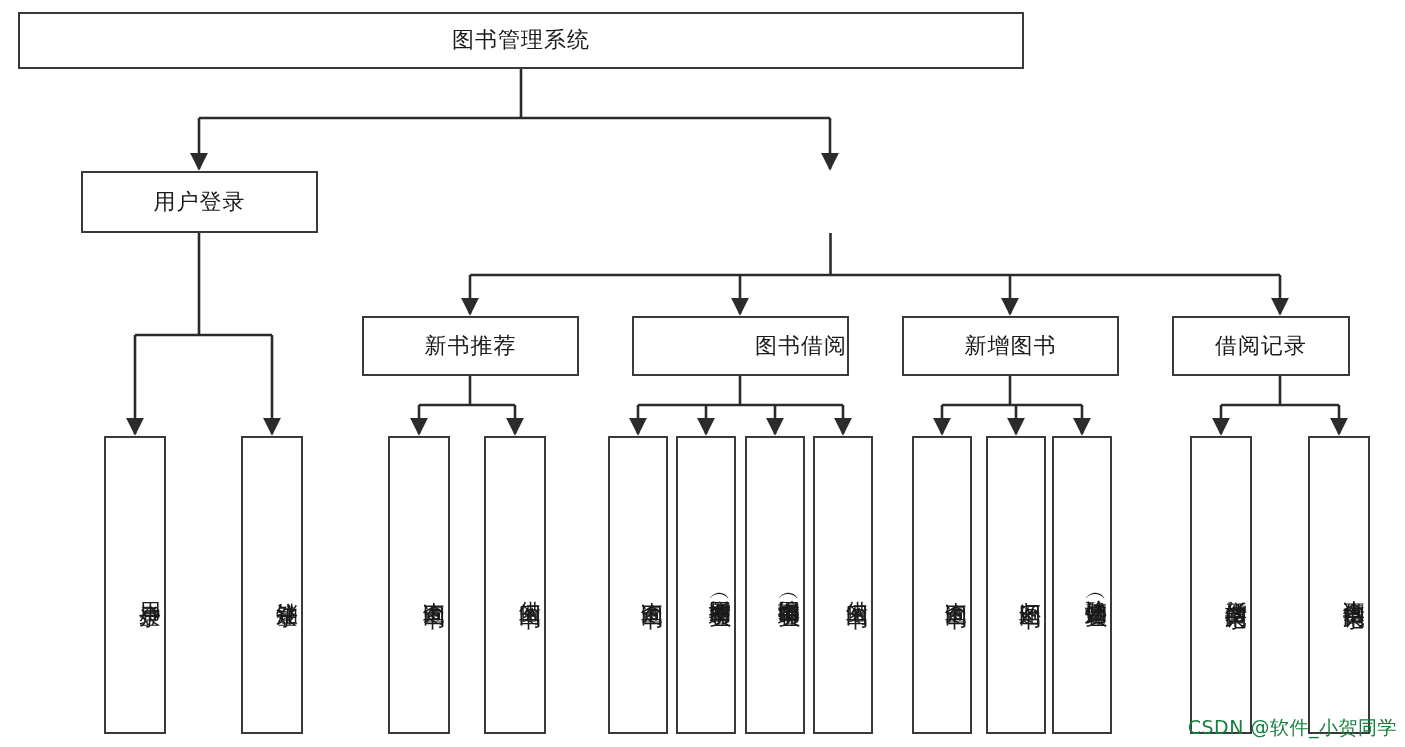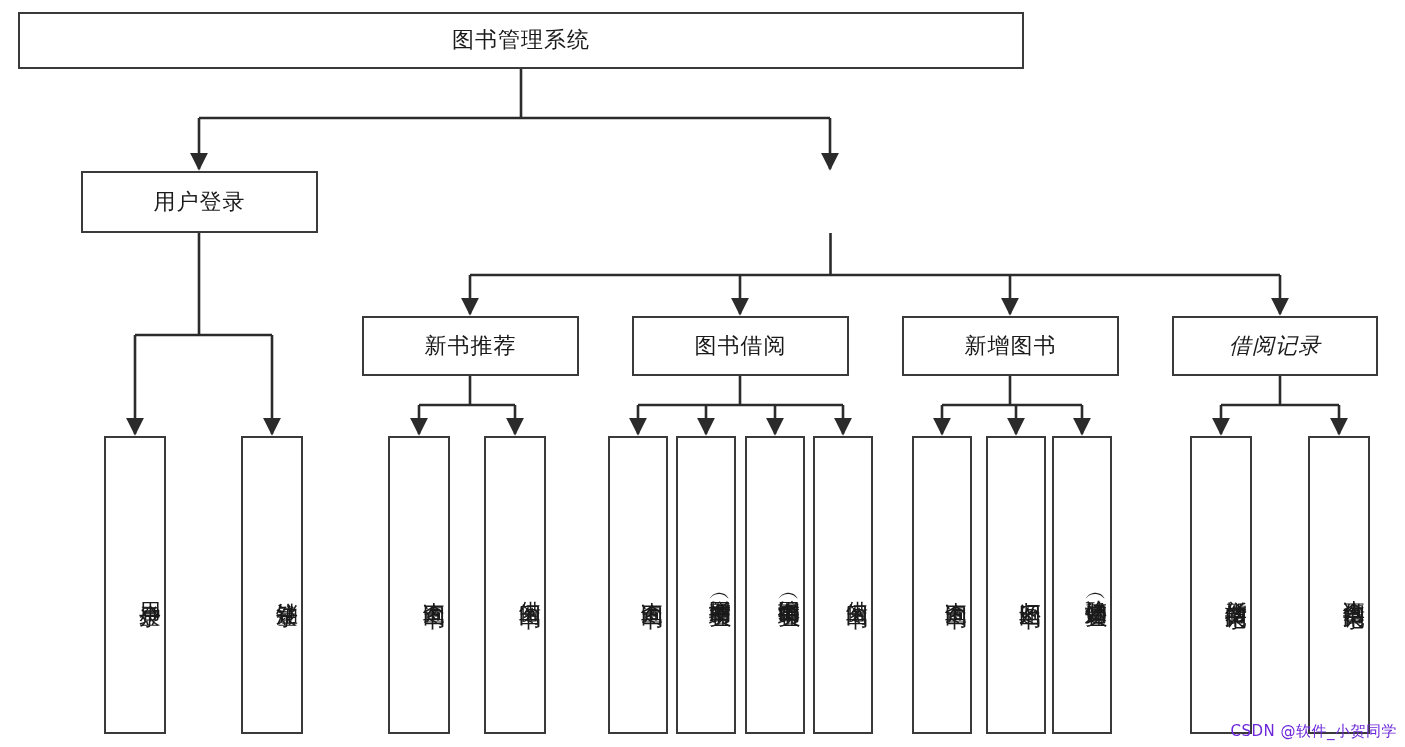--- a/index.html
+++ b/index.html
@@ -60,22 +60,22 @@
     padding-top: 2px;
     letter-spacing: 1px;
   }
   .node-v .vlabel {
     display: block;
     writing-mode: vertical-rl;
     text-orientation: upright;
   }
   .watermark {
     position: absolute;
-    color: #6d28d9;
-    font-size: 15px;
+    color: #15803d;
+    font-size: 19px;
     letter-spacing: 0.5px;
     white-space: nowrap;
     z-index: 5;
     user-select: none;
   }
 </style>
 </head>
 <body>
 
 <div id="canvas">
@@ -128,27 +128,27 @@
   </div>
 
   <div class="watermark" style="right:8px; bottom:6px;">CSDN @软件_小贺同学</div>
 
 <div class="node node-h" style="left: 81px; top: 171px; width: 237px; height: 62px;">
       <span>用户登录</span>
     </div>
     <div class="node node-h" style="left: 362px; top: 316px; width: 217px; height: 60px; text-align: right;">
       <span>新书推荐</span>
     </div>
-    <div class="node node-h" style="left: 632px; top: 316px; width: 217px; height: 60px;">
+    <div class="node node-h" style="left: 632px; top: 316px; width: 217px; height: 60px; justify-content: flex-end;">
       <span>图书借阅</span>
     </div>
     <div class="node node-h" style="left: 902px; top: 316px; width: 217px; height: 60px;">
       <span>新增图书</span>
     </div>
-    <div class="node node-h" style="left: 1172px; top: 316px; width: 206px; height: 60px; font-style: italic;">
+    <div class="node node-h" style="left: 1172px; top: 316px; width: 178px; height: 60px;">
       <span>借阅记录</span>
     </div>
     <div class="node node-v" style="left: 104px; top: 436px; width: 62px; height: 298px;">
       <span class="vlabel">用户登录</span>
     </div>
     <div class="node node-v" style="left: 241px; top: 436px; width: 62px; height: 298px;">
       <span class="vlabel">注销登录</span>
     </div>
     <div class="node node-v" style="left: 388px; top: 436px; width: 62px; height: 298px;">
       <span class="vlabel">查询图书</span>

